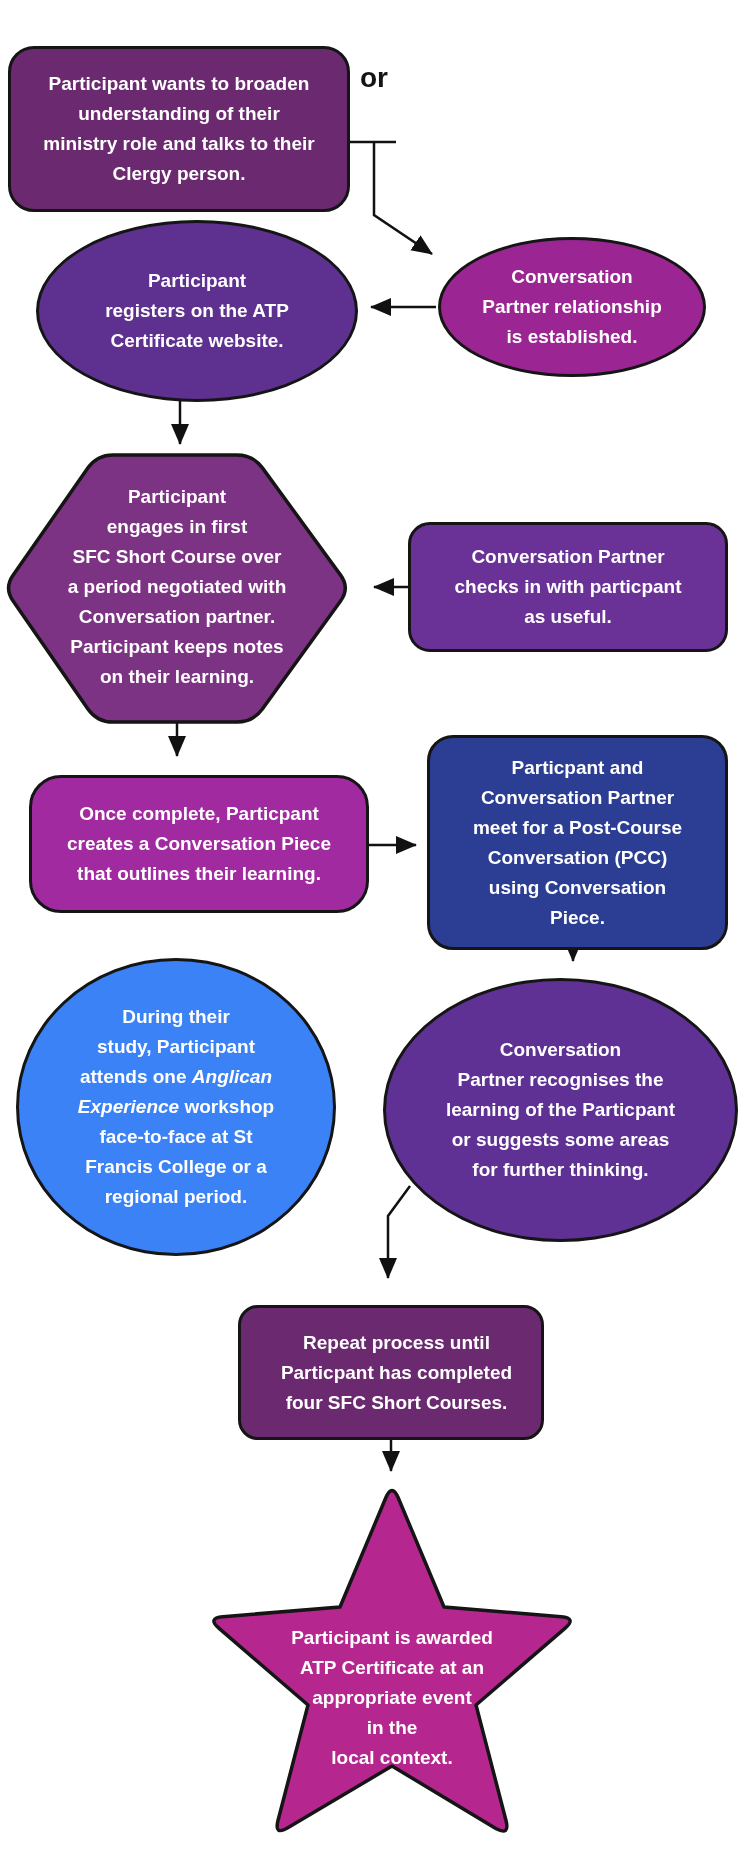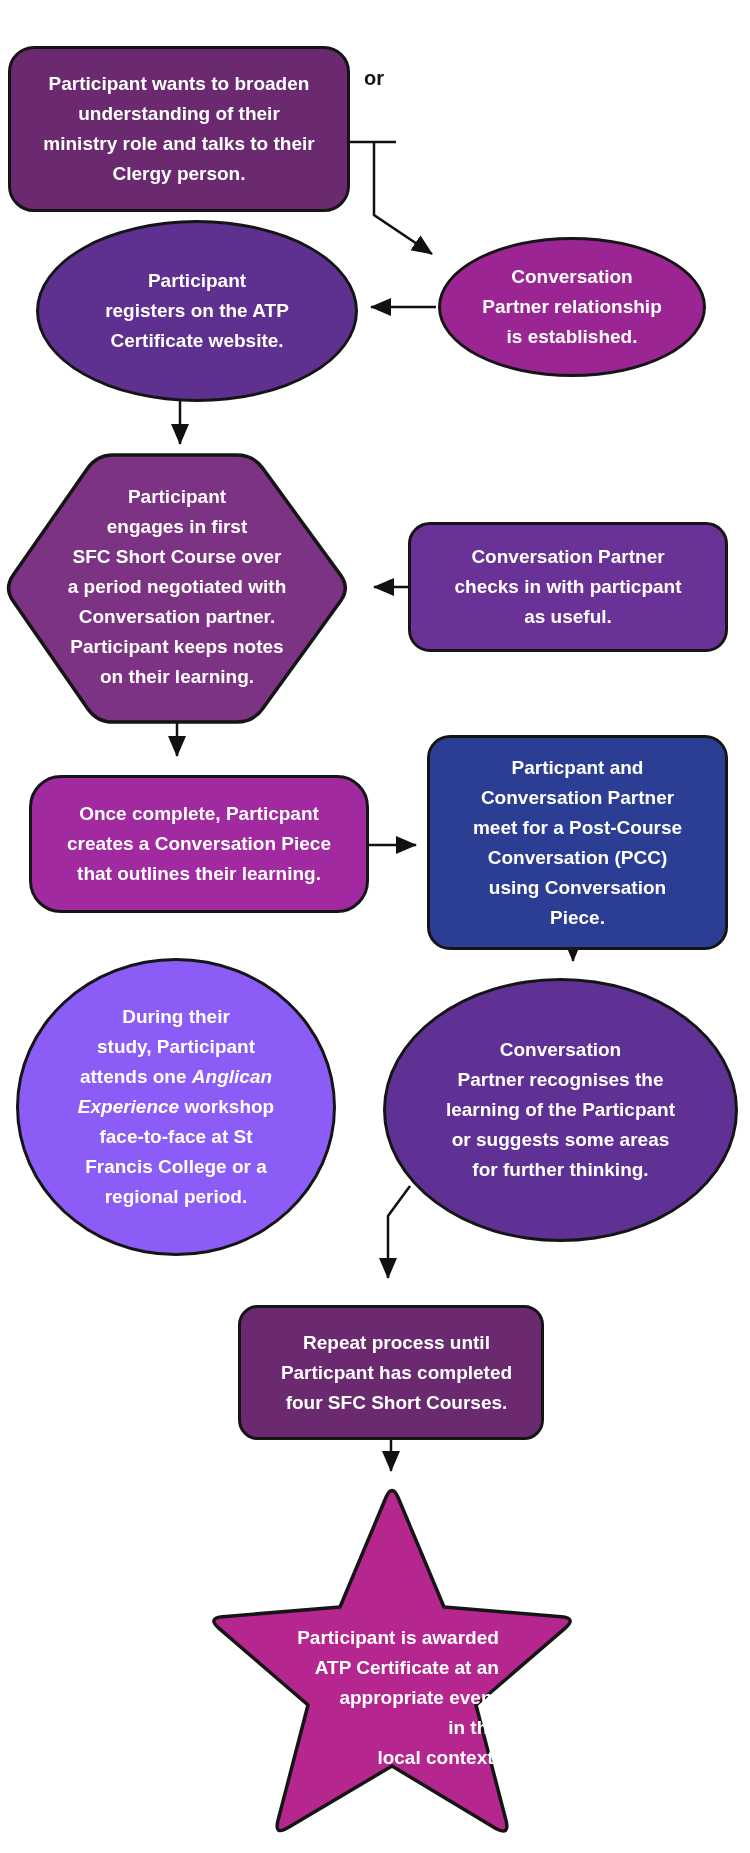--- a/index.html
+++ b/index.html
@@ -22,21 +22,21 @@
     z-index:2;
   }
   .rect{border-radius:26px;}
   .rect-sm{border-radius:20px;}
   .ellipse{border-radius:50%;}
   .free-text{
     position:absolute;border:none;background:transparent;z-index:3;
   }
   .or{
     position:absolute;z-index:3;
-    color:#141414;font-size:20px;line-height:24px;font-weight:600;
+    color:#141414;font-size:28px;line-height:24px;font-weight:600;
     text-align:center;
   }
   .em{font-style:italic;}
 </style>
 </head>
 <body>
 
 <div id="canvas">
 
   <svg id="wires" width="750" height="1853" viewBox="0 0 750 1853">
@@ -98,46 +98,46 @@
 on their learning.</div>
 
   <div class="node rect-sm" style="left: 408px; top: 522px; width: 320px; height: 130px; border-radius: 22px; background: rgb(106, 49, 151);">Conversation Partner
 checks in with particpant
 as useful.</div>
 
   <div class="node rect-sm" style="left: 29px; top: 775px; width: 340px; height: 138px; border-radius: 32px; background: rgb(161, 42, 160);">Once complete, Particpant
 creates a Conversation Piece
 that outlines their learning.</div>
 
-  <div class="node rect" style="left: 427px; top: 735px; width: 301px; height: 215px; background: rgb(44, 62, 147); border-radius: 23px;">Particpant and
+  <div class="node rect" style="left: 427px; top: 735px; width: 301px; height: 215px; background: rgb(44, 62, 147);">Particpant and
 Conversation Partner
 meet for a Post-Course
 Conversation (PCC)
 using Conversation
 Piece.</div>
 
-  <div class="node ellipse" style="left: 16px; top: 958px; width: 320px; height: 298px; background: #8b5cf6; align-items: center;">
+  <div class="node ellipse" style="left: 16px; top: 958px; width: 320px; height: 298px; background: #3b82f6; align-items: center;">
     <span><span>During their
 study, Participant
 attends one </span><span class="em">Anglican
 Experience</span><span> workshop
 face-to-face at St
 Francis College or a
 regional period.</span></span>
   </div>
 
   <div class="node ellipse" style="left: 383px; top: 978px; width: 355px; height: 264px; background: rgb(95, 49, 149);">Conversation
 Partner recognises the
 learning of the Particpant
 or suggests some areas
 for further thinking.</div>
 
   <div class="node rect-sm" style="left: 238px; top: 1305px; width: 306px; height: 135px; background: rgb(107, 42, 112); padding-left: 11px;">Repeat process until
 Particpant has completed
 four SFC Short Courses.</div>
 
-  <div class="node free-text" style="left:248px;top:1618px;width:300px;height:160px;text-align:right;">Participant is awarded
+  <div class="node free-text" style="left:242px;top:1618px;width:300px;height:160px;">Participant is awarded
 ATP Certificate at an
 appropriate event
 in the
 local context.</div>
 
 </div>
 
 </body></html>

